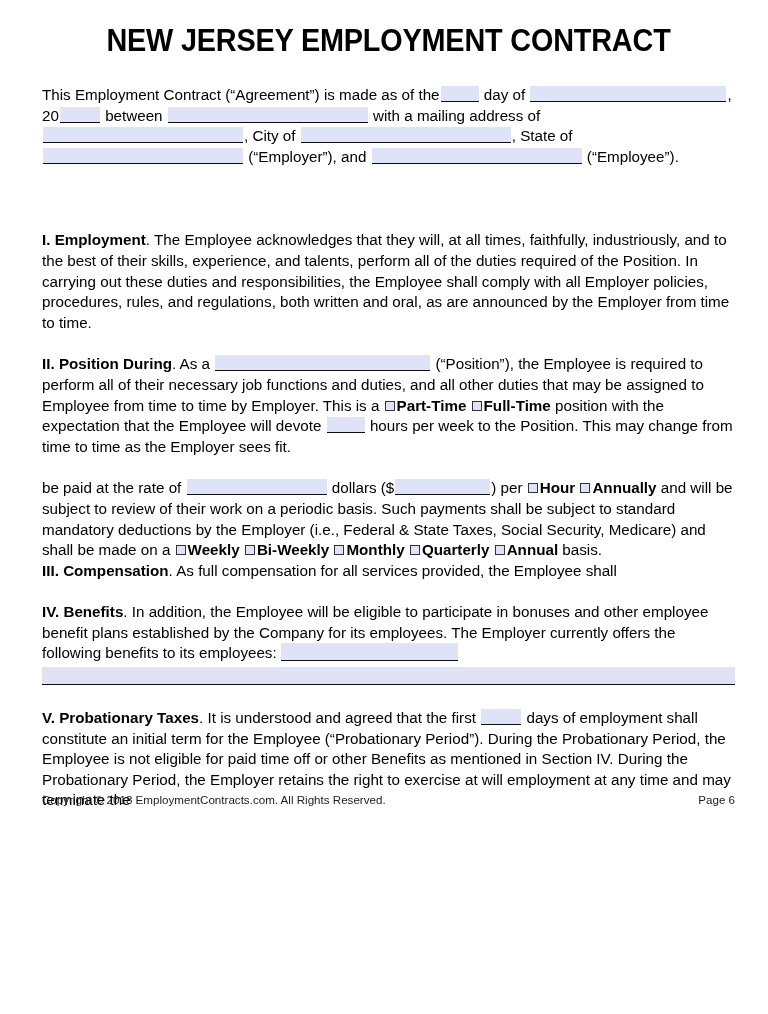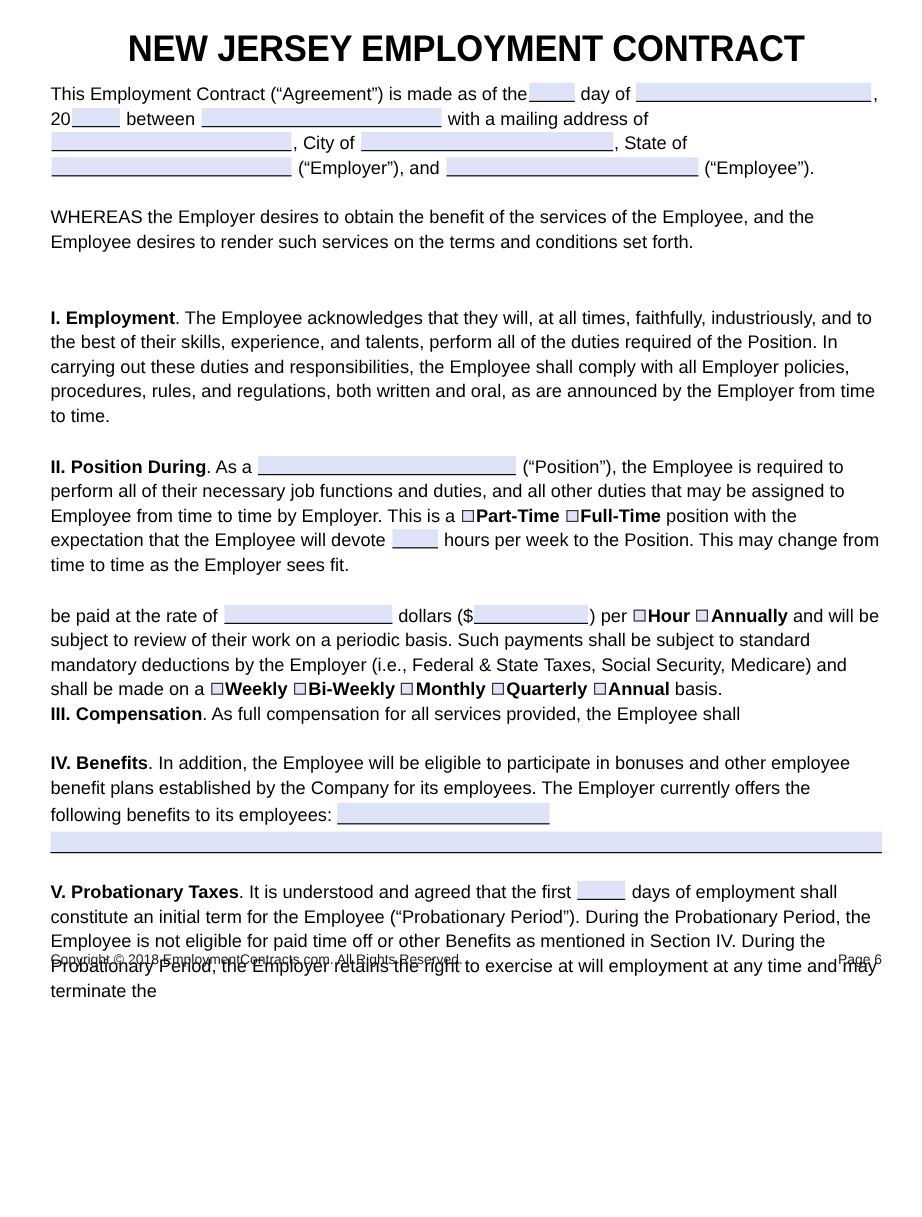--- a/index.html
+++ b/index.html
@@ -31,21 +31,21 @@
     letter-spacing: -0.2px;
     margin: 4px 0 0 0;
     padding: 0;
     line-height: 38px;
     white-space: nowrap;
     transform: scaleX(0.93);
     transform-origin: center top;
   }
 
   .body-col {
-    margin-top: 9px;
+    margin-top: 25px;
     font-size: 15.2px;
     line-height: 20.6px;
   }
 
   p.para {
     margin: 0 0 0 0;
     padding: 0;
     text-align: left;
   }
   .gap-md { height: 21px; }
@@ -137,21 +137,20 @@
       <span class="blank w-month"></span><span>, 20</span><span class="blank w-yy"></span> <span>between</span>
       <span class="blank w-party"></span> <span>with a mailing address of</span>
       <span class="blank w-addr"></span><span>, City of</span>
       <span class="blank w-city"></span><span>, State of</span>
       <span class="blank w-state"></span> <span>(“Employer”), and</span>
       <span class="blank w-emp2"></span>
       <span>(“Employee”).</span></p>
 
     <div class="gap-md"></div>
 
-    <p class="para">WHEREAS the Employer desires to obtain the benefit of the services of the Employee, and the Employee desires to render such services on the terms and conditions set forth.</p>
 
     <div class="gap-md"></div>
 
 
     <div class="gap-md"></div>
 
     <p class="para sec"><span class="bold">I.</span> <span class="bold">Employment</span><span>. The Employee acknowledges that they will, at all times, faithfully, industriously, and to the best of their skills, experience, and talents, perform all of the duties required of the Position. In carrying out these duties and responsibilities, the Employee shall comply with all Employer policies, procedures, rules, and regulations, both written and oral, as are announced by the Employer from time to time.</span></p>
 
     <div class="gap-md"></div>
 

